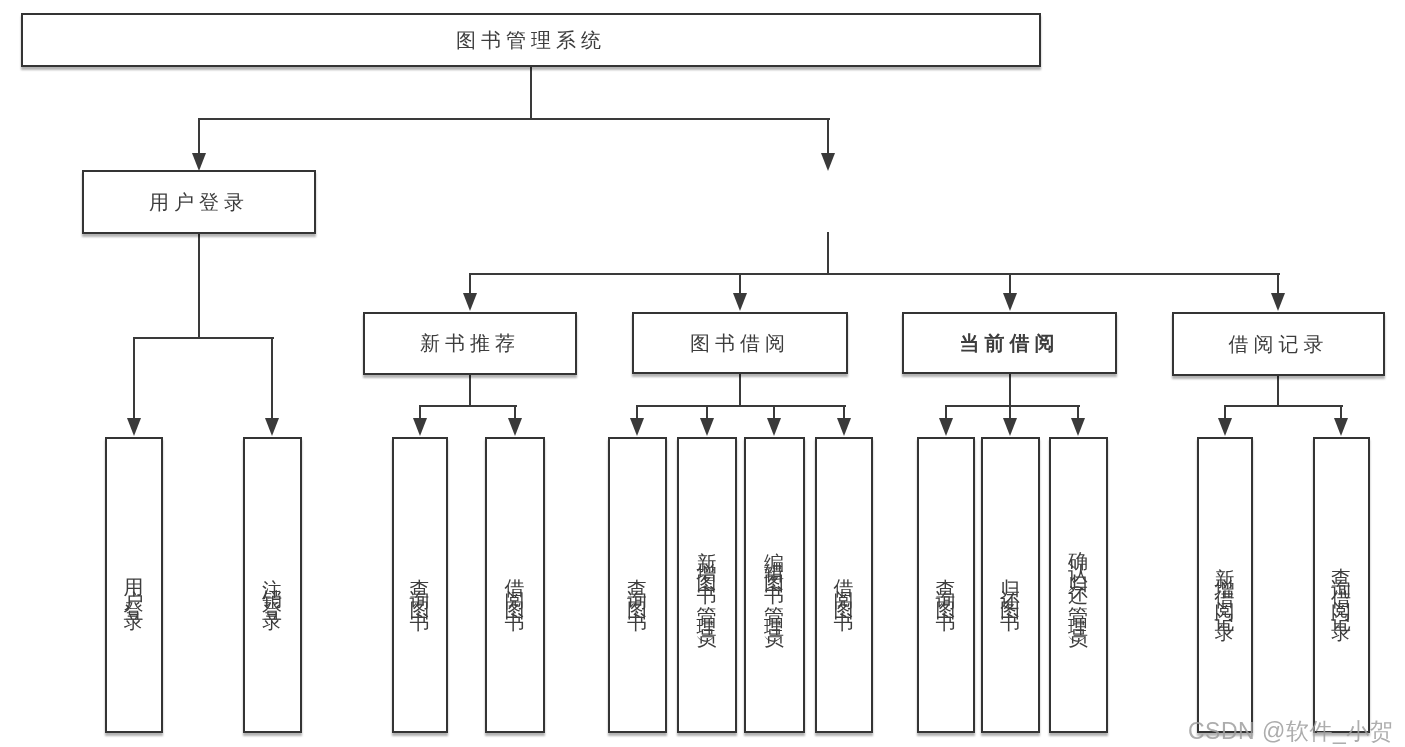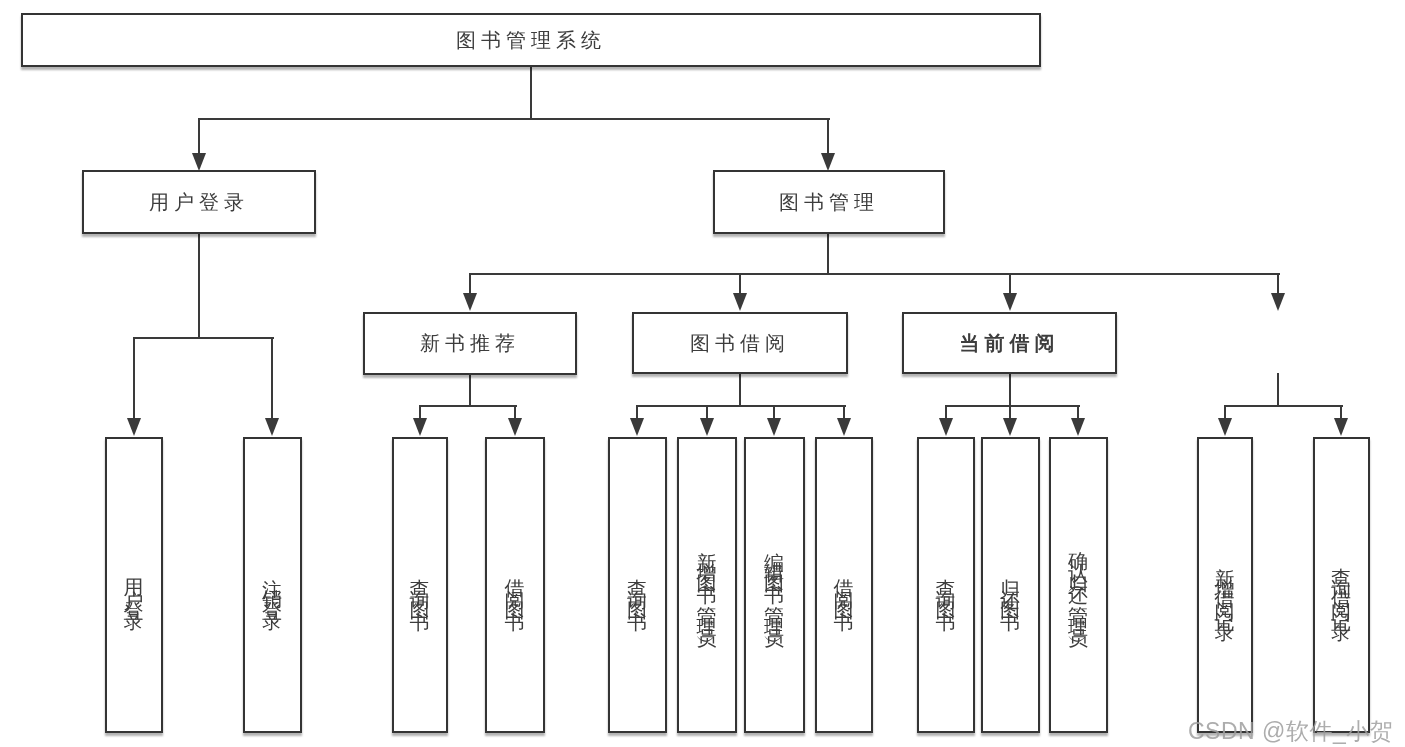--- a/index.html
+++ b/index.html
@@ -128,28 +128,28 @@
     </div>
   <div class="arrow" style="left:1334px;top:406px;height:30px;">
       <div class="stem"></div>
       <div class="head"></div>
     </div>
 
   <div class="node" style="left:21px;top:13px;width:1020px;height:54px;">图书管理系统</div>
 
   <div class="node" style="left:82px;top:170px;width:234px;height:64px;">用户登录</div>
 
-  <div class="node" style="left:713px;top:170px;width:232px;height:64px;">图书管理</div>
 
   <div class="node" style="left:363px;top:312px;width:214px;height:63px;">新书推荐</div>
 
   <div class="node" style="left:632px;top:312px;width:216px;height:62px;">图书借阅</div>
 
   <div class="node" style="left:902px;top:312px;width:215px;height:62px;font-weight:bold;">当前借阅</div>
 
+  <div class="node" style="left:1172px;top:312px;width:213px;height:64px;">借阅记录</div>
 
   <div class="node vert" style="left:105px;top:437px;width:58px;height:296px;">用户登录</div>
 
   <div class="node vert" style="left:243px;top:437px;width:59px;height:296px;">注销登录</div>
 
   <div class="node vert" style="left:392px;top:437px;width:56px;height:296px;">查询图书</div>
 
   <div class="node vert" style="left:485px;top:437px;width:60px;height:296px;">借阅图书</div>
 
   <div class="node vert" style="left:608px;top:437px;width:59px;height:296px;">查询图书</div>

